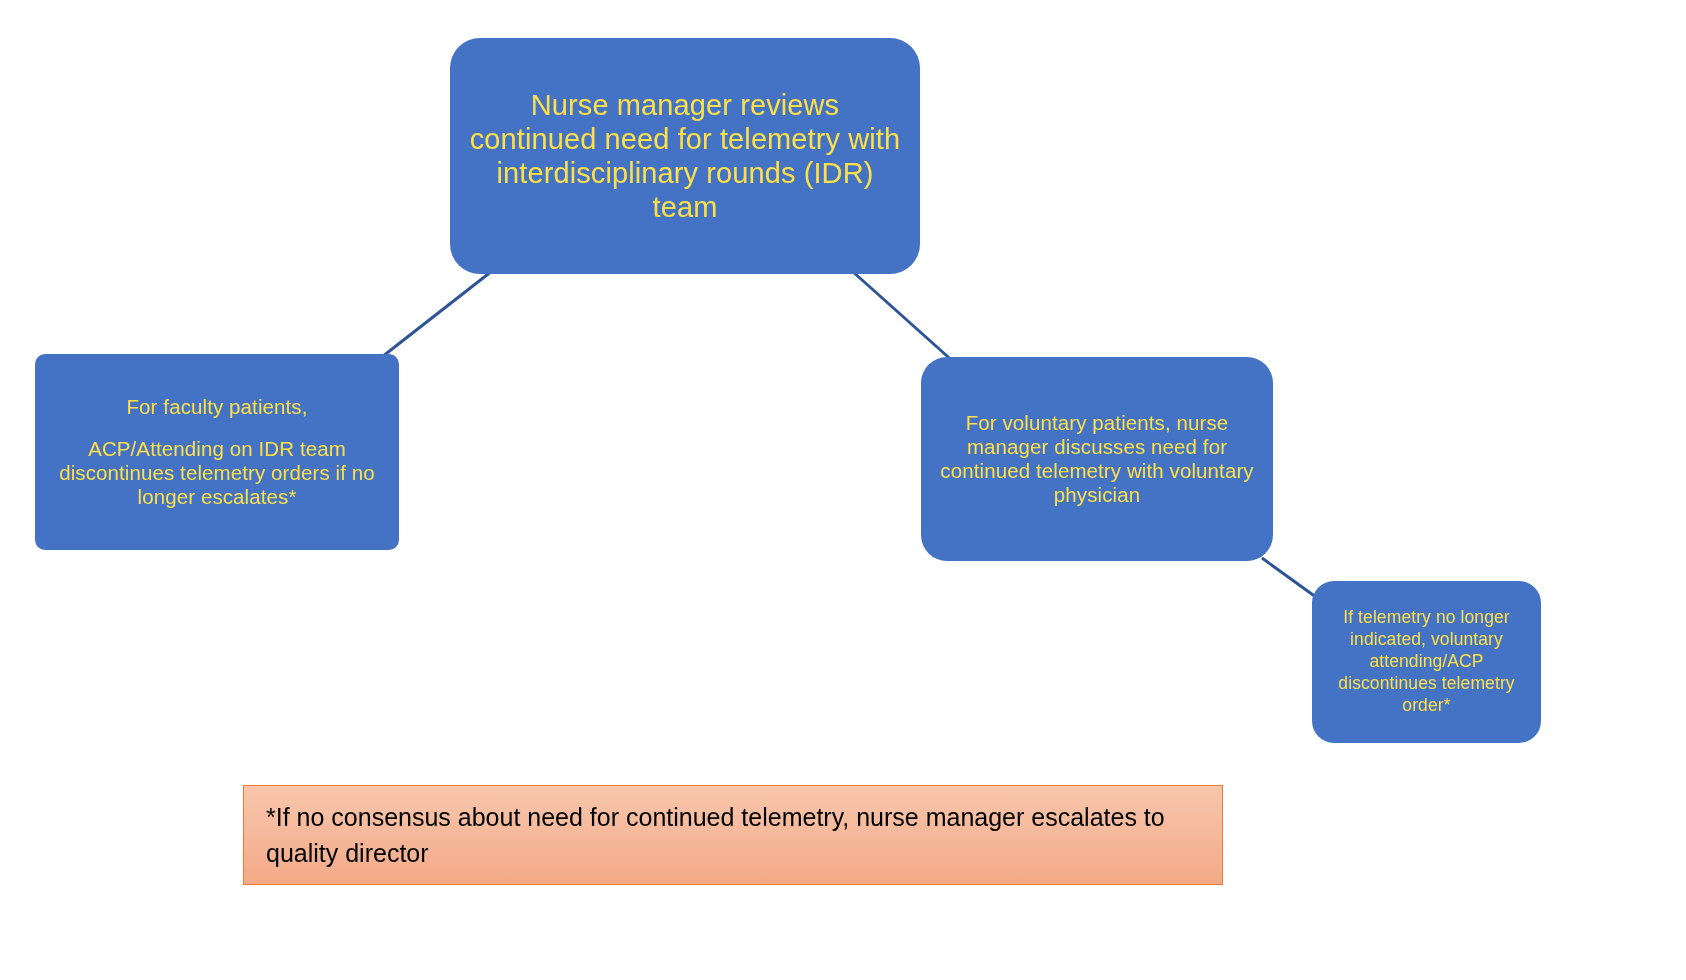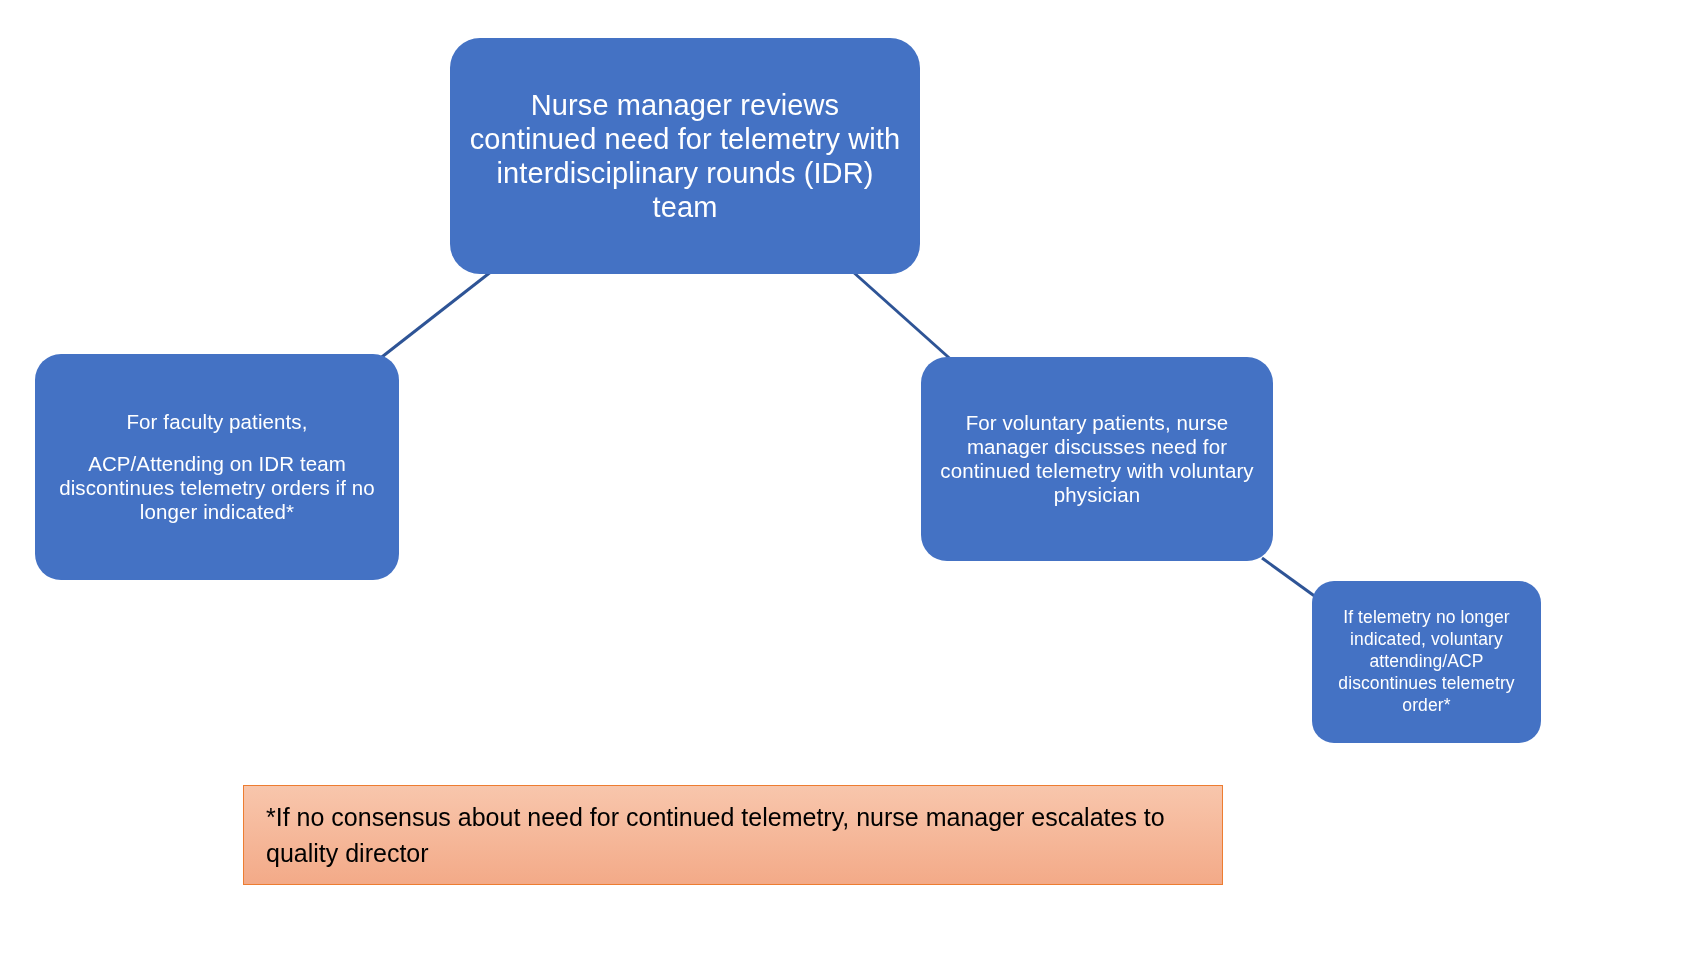--- a/index.html
+++ b/index.html
@@ -13,21 +13,21 @@
   #canvas {
     position: relative;
     width: 1686px;
     height: 980px;
     background: #ffffff;
     overflow: hidden;
   }
   .node {
     position: absolute;
     background: #4472c4;
-    color: #ffffff;
+    color: #fde047;
     border-radius: 28px;
     display: flex;
     flex-direction: column;
     align-items: center;
     justify-content: center;
     text-align: center;
     box-sizing: border-box;
     font-weight: 400;
     line-height: 1.18;
     letter-spacing: 0.1px;
@@ -47,22 +47,22 @@
     width: 470px;
     height: 236px;
     border-radius: 30px;
     font-size: 29px;
     padding: 0 16px;
   }
   #node-faculty {
     left: 35px;
     top: 354px;
     width: 364px;
-    height: 226px;
-    border-radius: 26px;
+    height: 196px;
+    border-radius: 10px;
     font-size: 20.5px;
     padding: 0 12px;
   }
   #node-voluntary {
     left: 921px;
     top: 357px;
     width: 352px;
     height: 204px;
     border-radius: 26px;
     font-size: 20.5px;
@@ -127,21 +127,21 @@
   <svg class="connector" id="conn-voluntary-disc" style="left:1258px; top:552px; width:90px; height:60px;" width="90" height="60" viewBox="0 0 90 60">
     <line x1="4" y1="6" x2="62" y2="48"></line>
   </svg>
 
   <div class="node" id="node-top">
     <p>Nurse manager reviews continued need for telemetry with interdisciplinary rounds (IDR) team</p>
   </div>
 
   <div class="node" id="node-faculty">
     <p>For faculty patients,</p>
-    <p>ACP/Attending on IDR team discontinues telemetry orders if no longer indicated*</p>
+    <p>ACP/Attending on IDR team discontinues telemetry orders if no longer escalates*</p>
   </div>
 
   <div class="node" id="node-voluntary">
     <p>For voluntary patients, nurse manager discusses need for continued telemetry with voluntary physician</p>
   </div>
 
   <div class="node" id="node-disc">
     <p>If telemetry no longer indicated, voluntary attending/ACP discontinues telemetry order*</p>
   </div>
 

